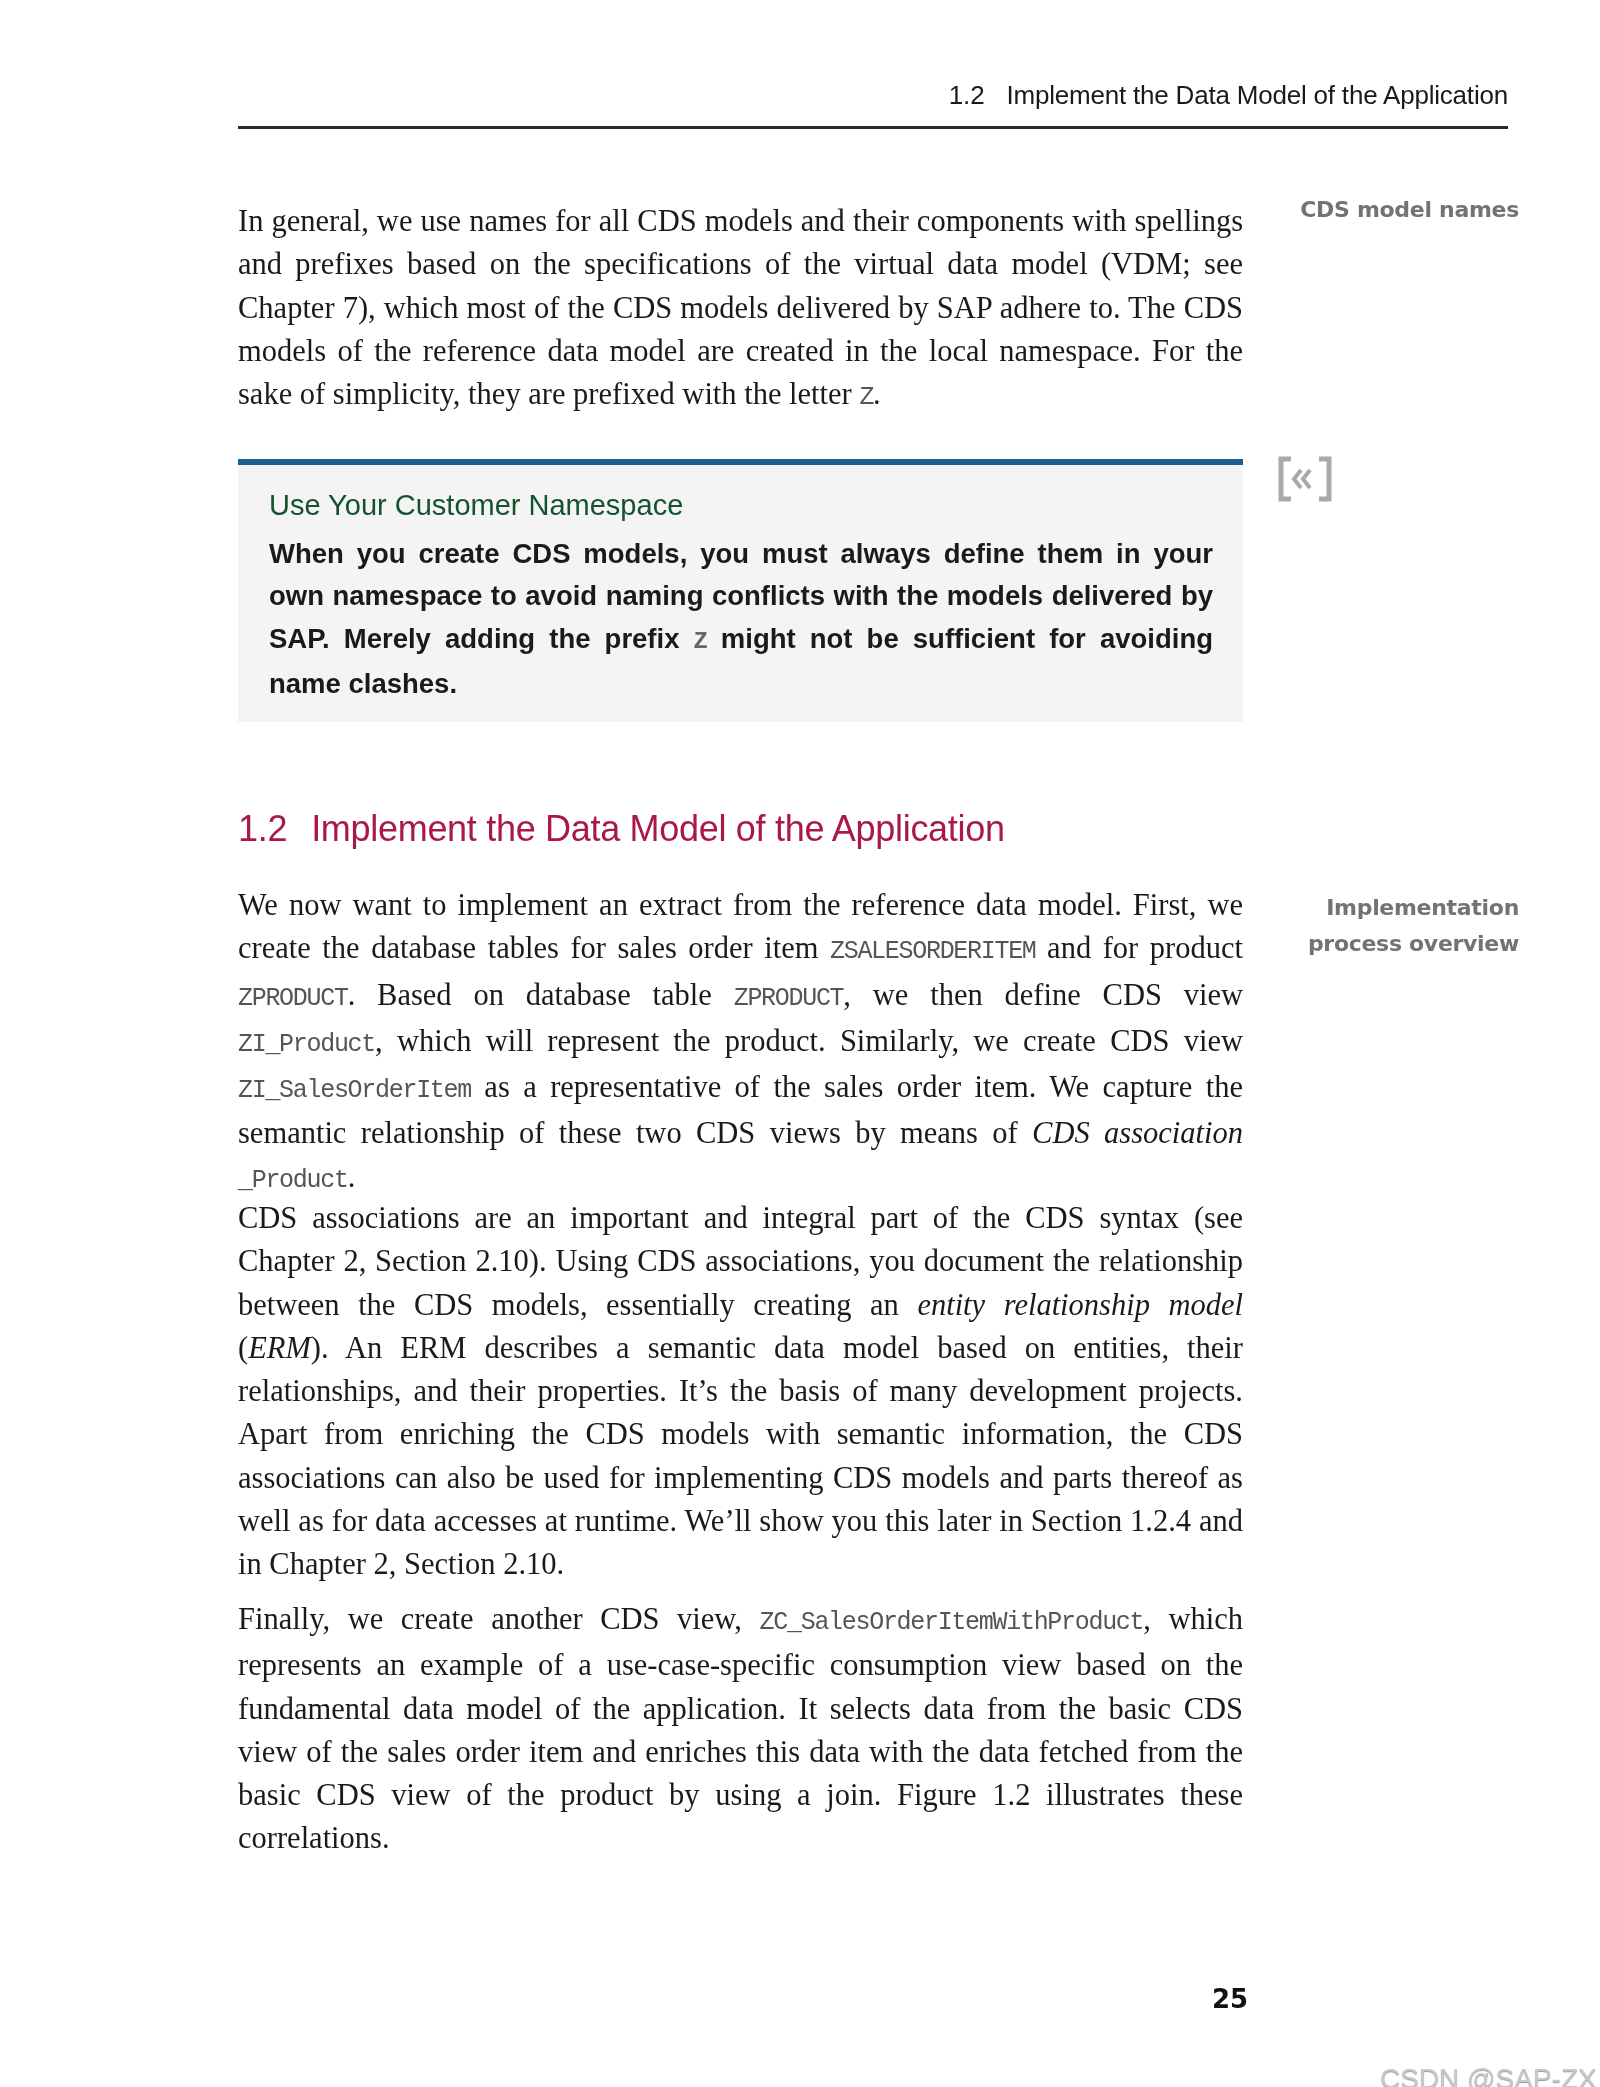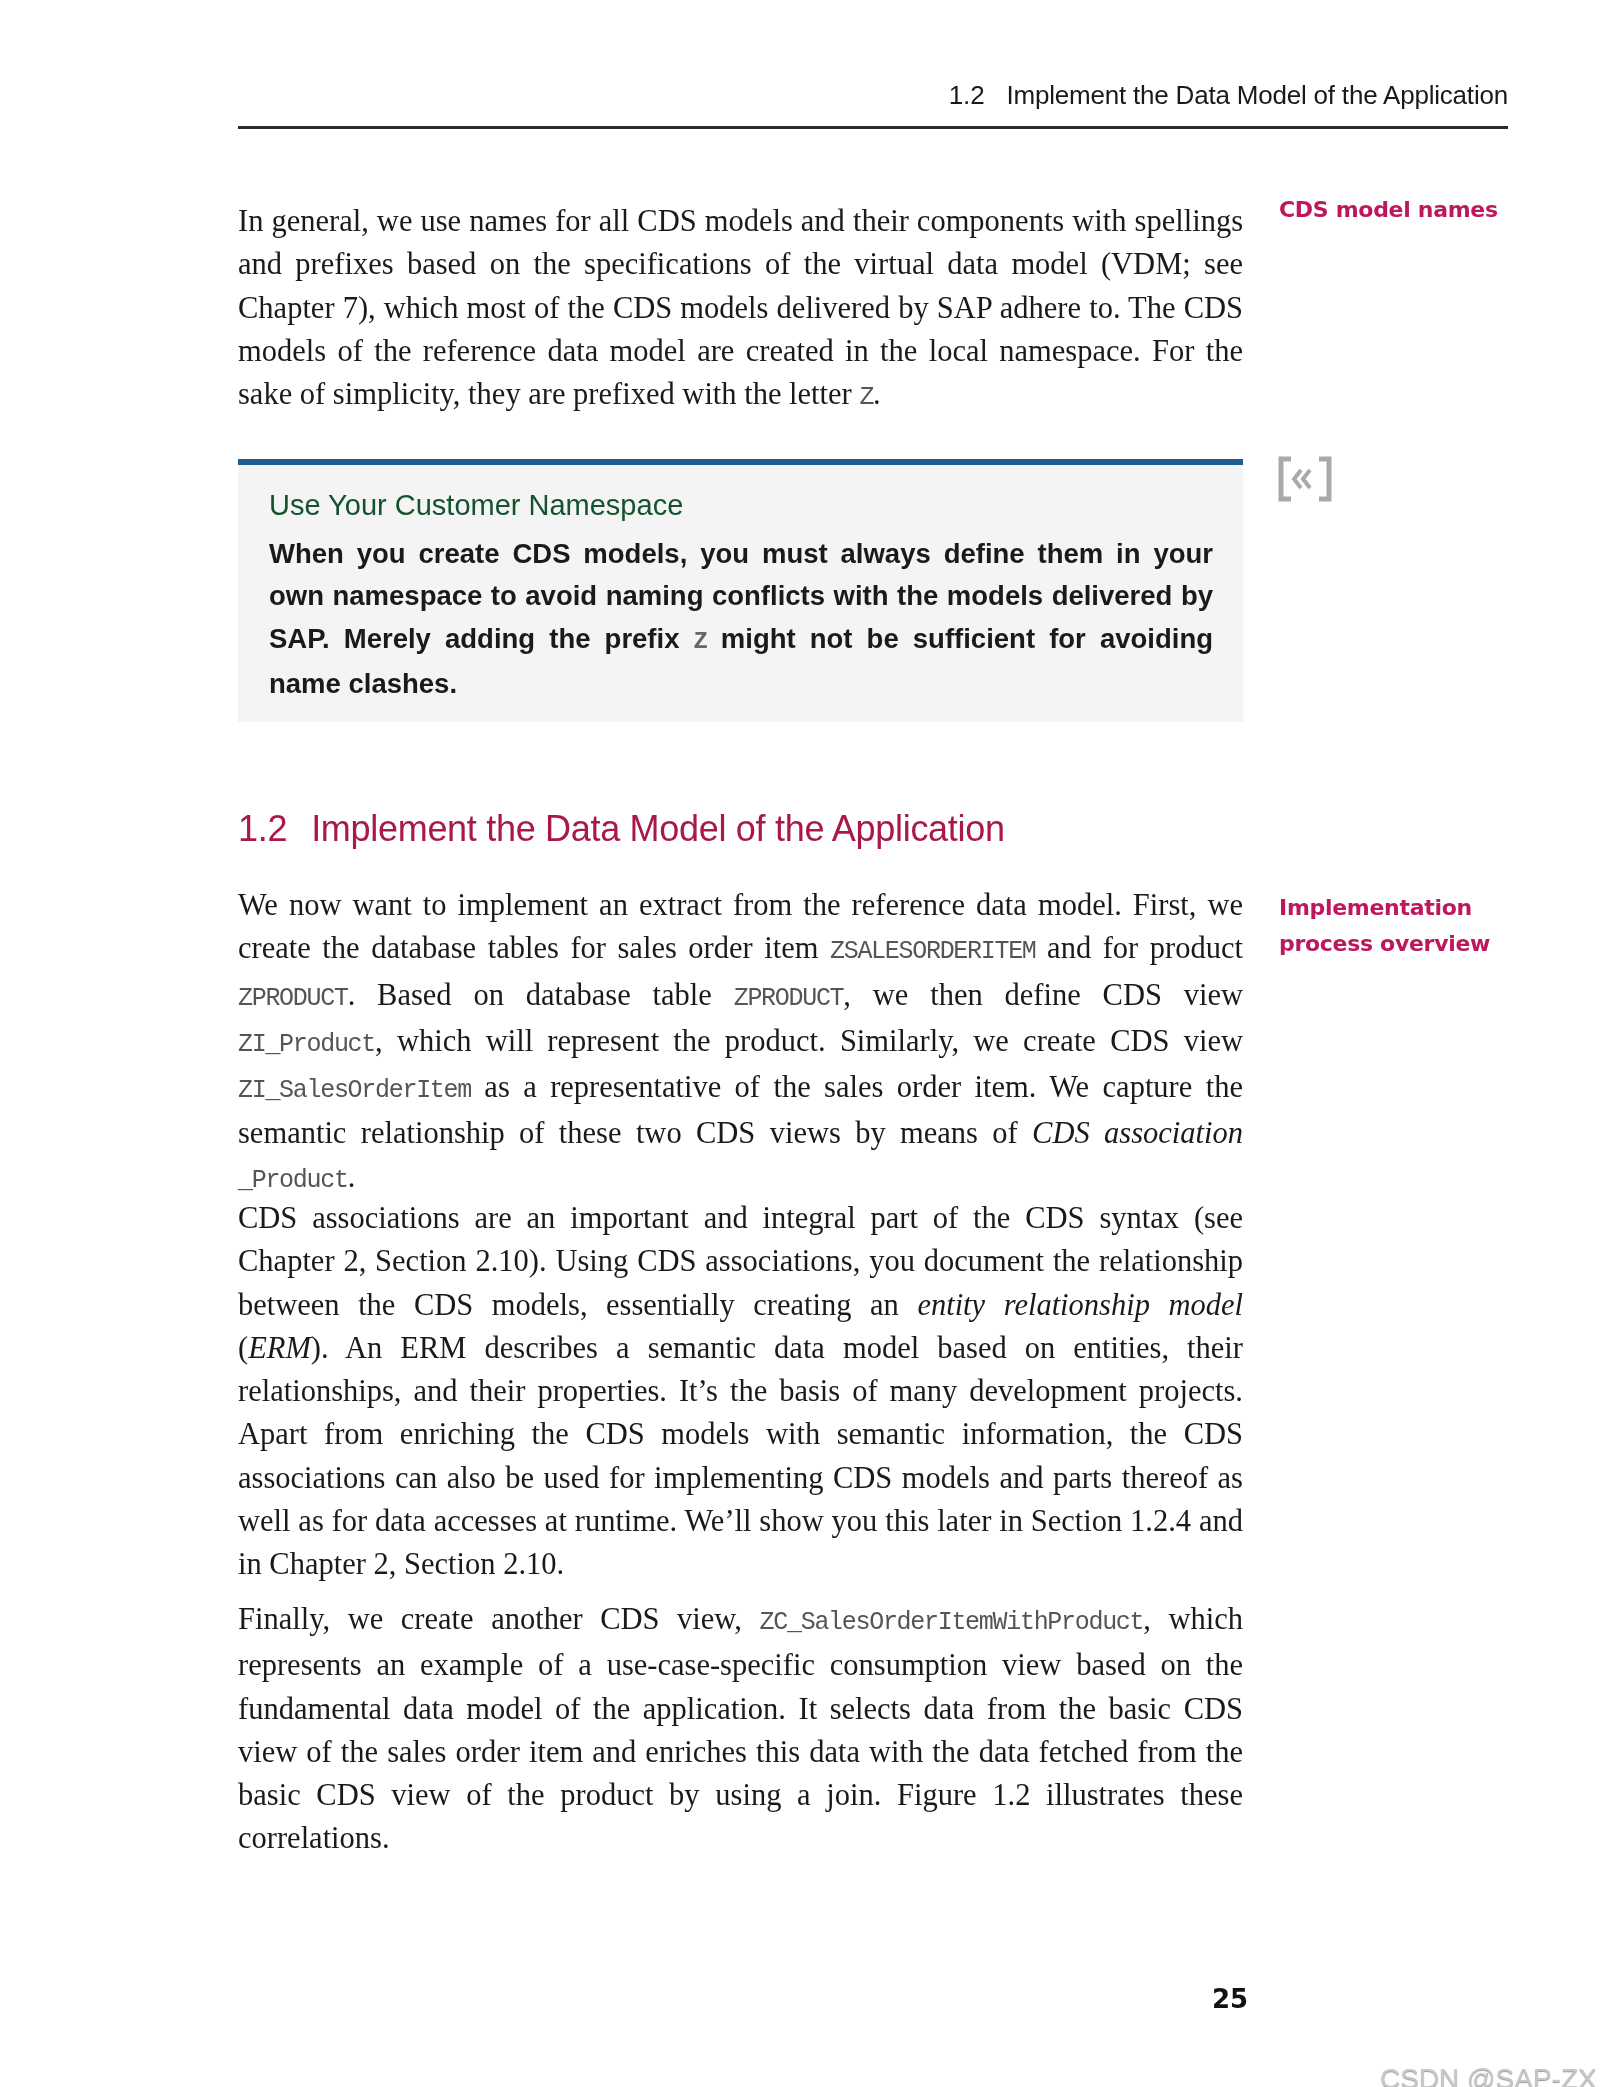--- a/index.html
+++ b/index.html
@@ -22,21 +22,21 @@
     text-align: justify; margin: 0;
   }
   .code { font-family: "Liberation Mono", "DejaVu Sans Mono", monospace; font-size: 25px; color: #555555; letter-spacing: -1.3px; }
   em { font-style: italic; }
 
   .para { position: absolute; left: 238px; width: 1005px; }
 
   .margin-note {
     position: absolute; left: 1279px; width: 240px;
     font-family: "DejaVu Sans", "Liberation Sans", sans-serif;
-    font-size: 22px; font-weight: bold; line-height: 36px; color: #be185d; letter-spacing: -0.3px;
+    font-size: 22px; font-weight: bold; line-height: 36px; color: #737373; letter-spacing: -0.3px; text-align: right;
   }
 
   .note-box {
     position: absolute; left: 238px; top: 459px; width: 1005px; height: 263px;
     background: #f4f4f4; border-top: 6px solid #1f5f8f; box-sizing: border-box;
     padding: 20px 30px 0 31px;
   }
   .note-title {
     font-family: "Liberation Sans", "DejaVu Sans", sans-serif; font-size: 29px; color: #14532d;
     margin: 0 0 8px 0; line-height: 40px;

